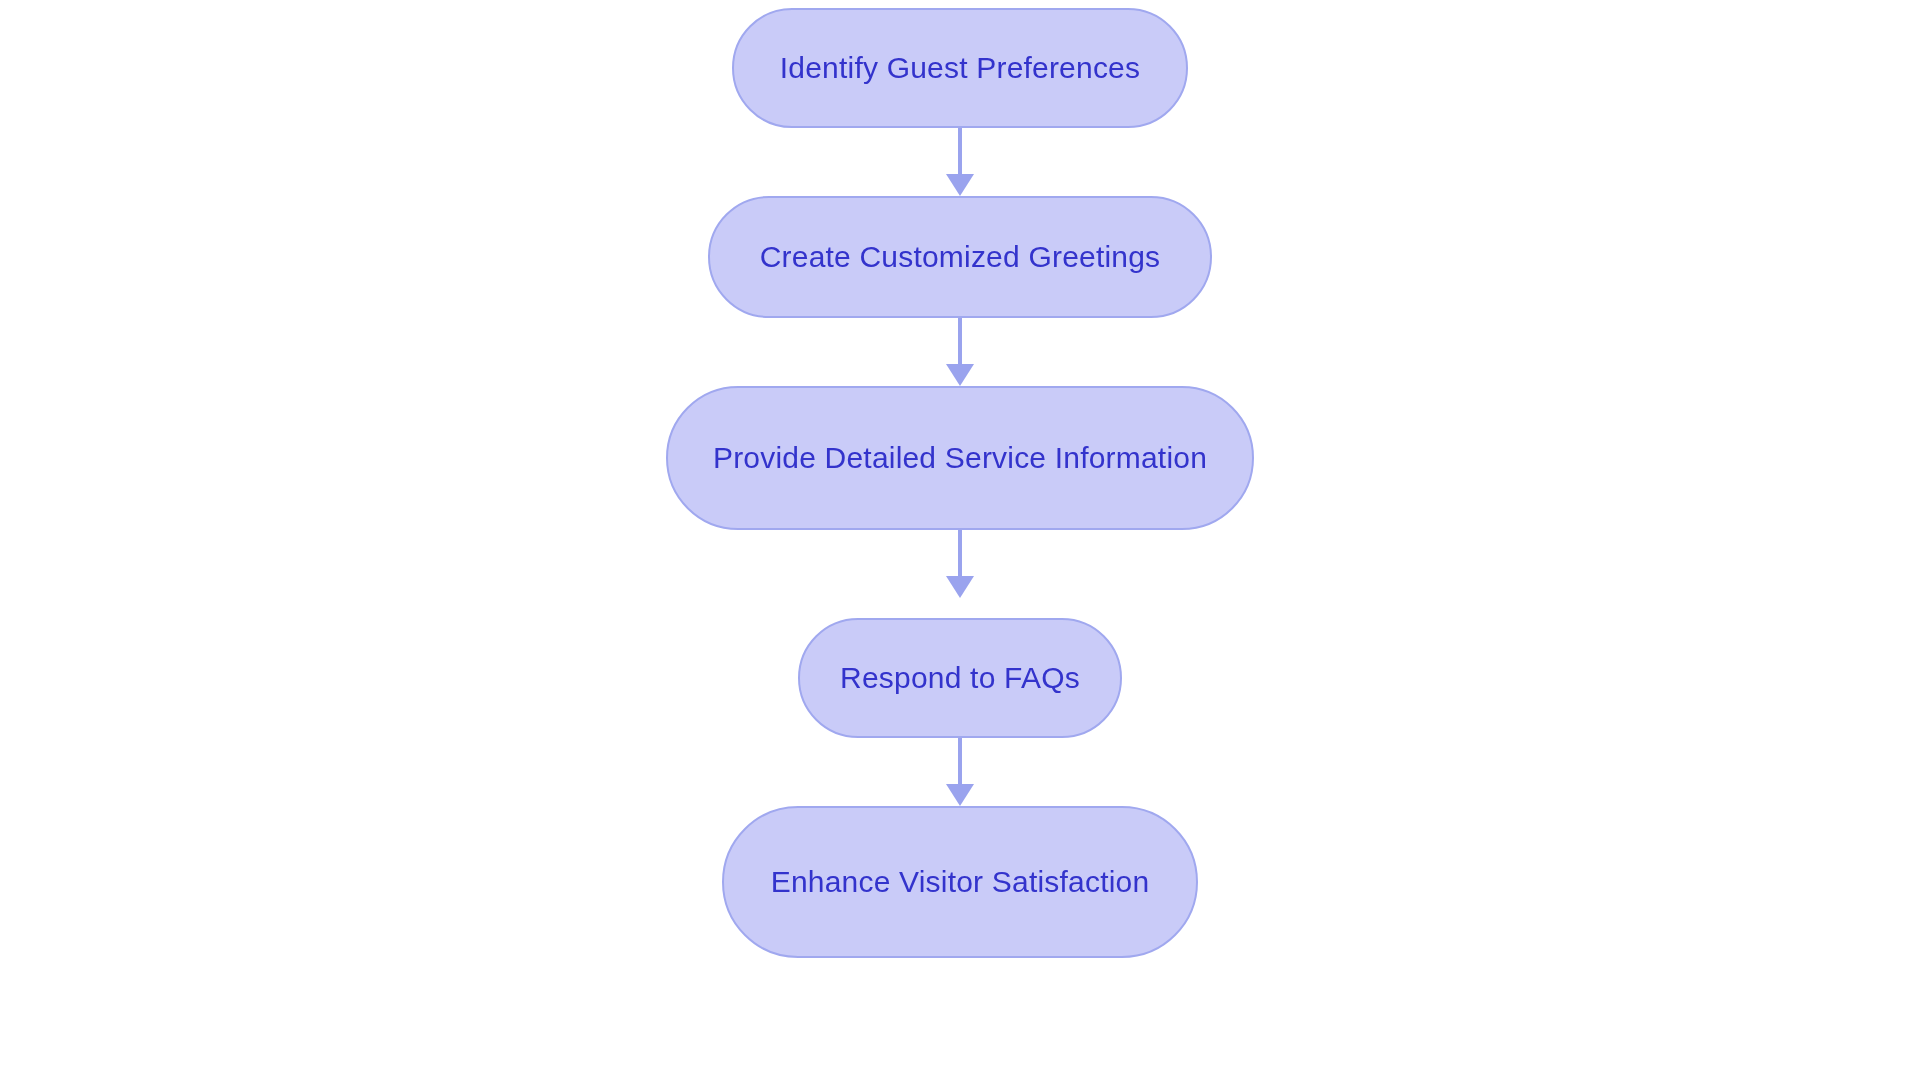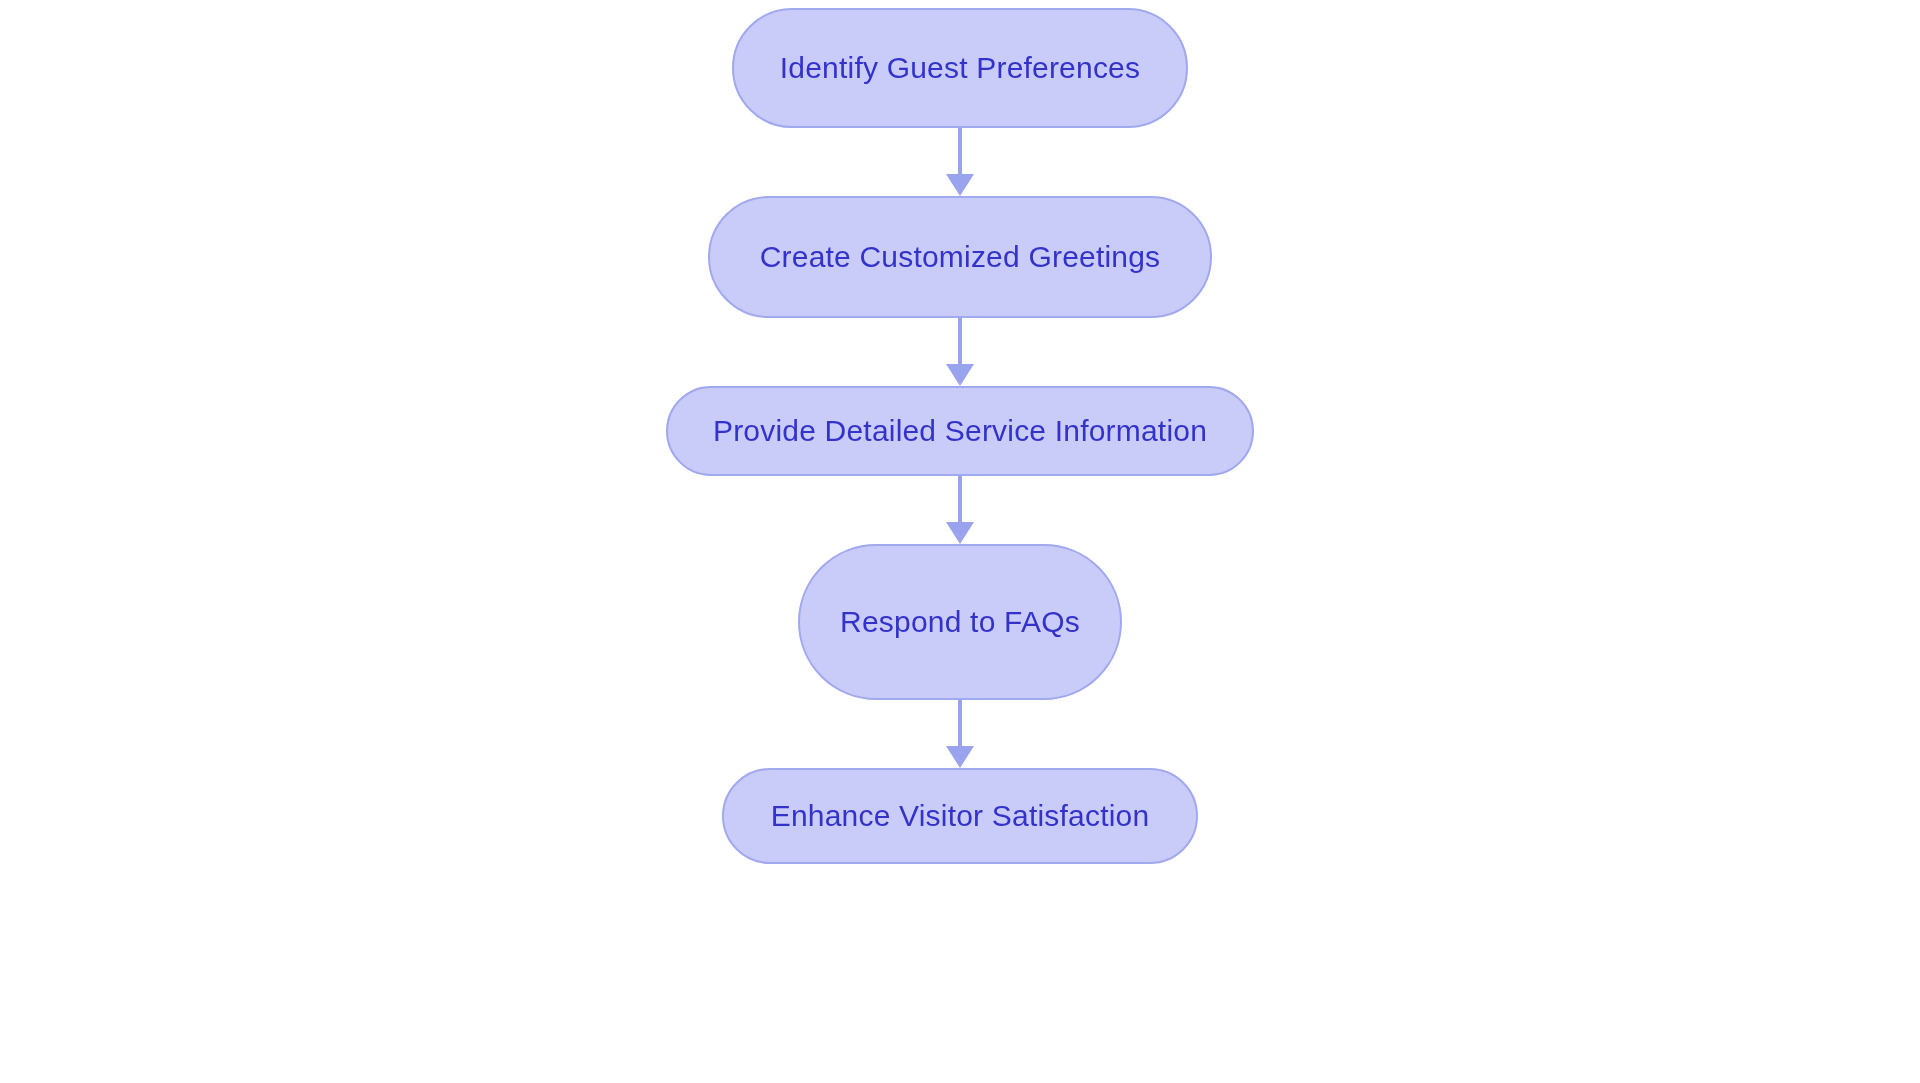--- a/index.html
+++ b/index.html
@@ -51,23 +51,23 @@
 
   .node-label {
     display: block;
     padding: 0 14px;
     line-height: 1;
   }
 
   
   .node-1 { width: 456px; height: 120px; }
   .node-2 { width: 504px; height: 122px; align-items: center; }
-  .node-3 { width: 588px; height: 90px; }
-  .node-4 { width: 324px; height: 156px; }
-  .node-5 { width: 476px; height: 96px; }
+  .node-3 { width: 588px; height: 144px; }
+  .node-4 { width: 324px; height: 120px; margin-top: 20px; }
+  .node-5 { width: 476px; height: 152px; }
 
   .connector {
     width: 40px;
     height: 68px;
     position: relative;
     flex: none;
   }
   .connector .line {
     position: absolute;
     left: 50%;

